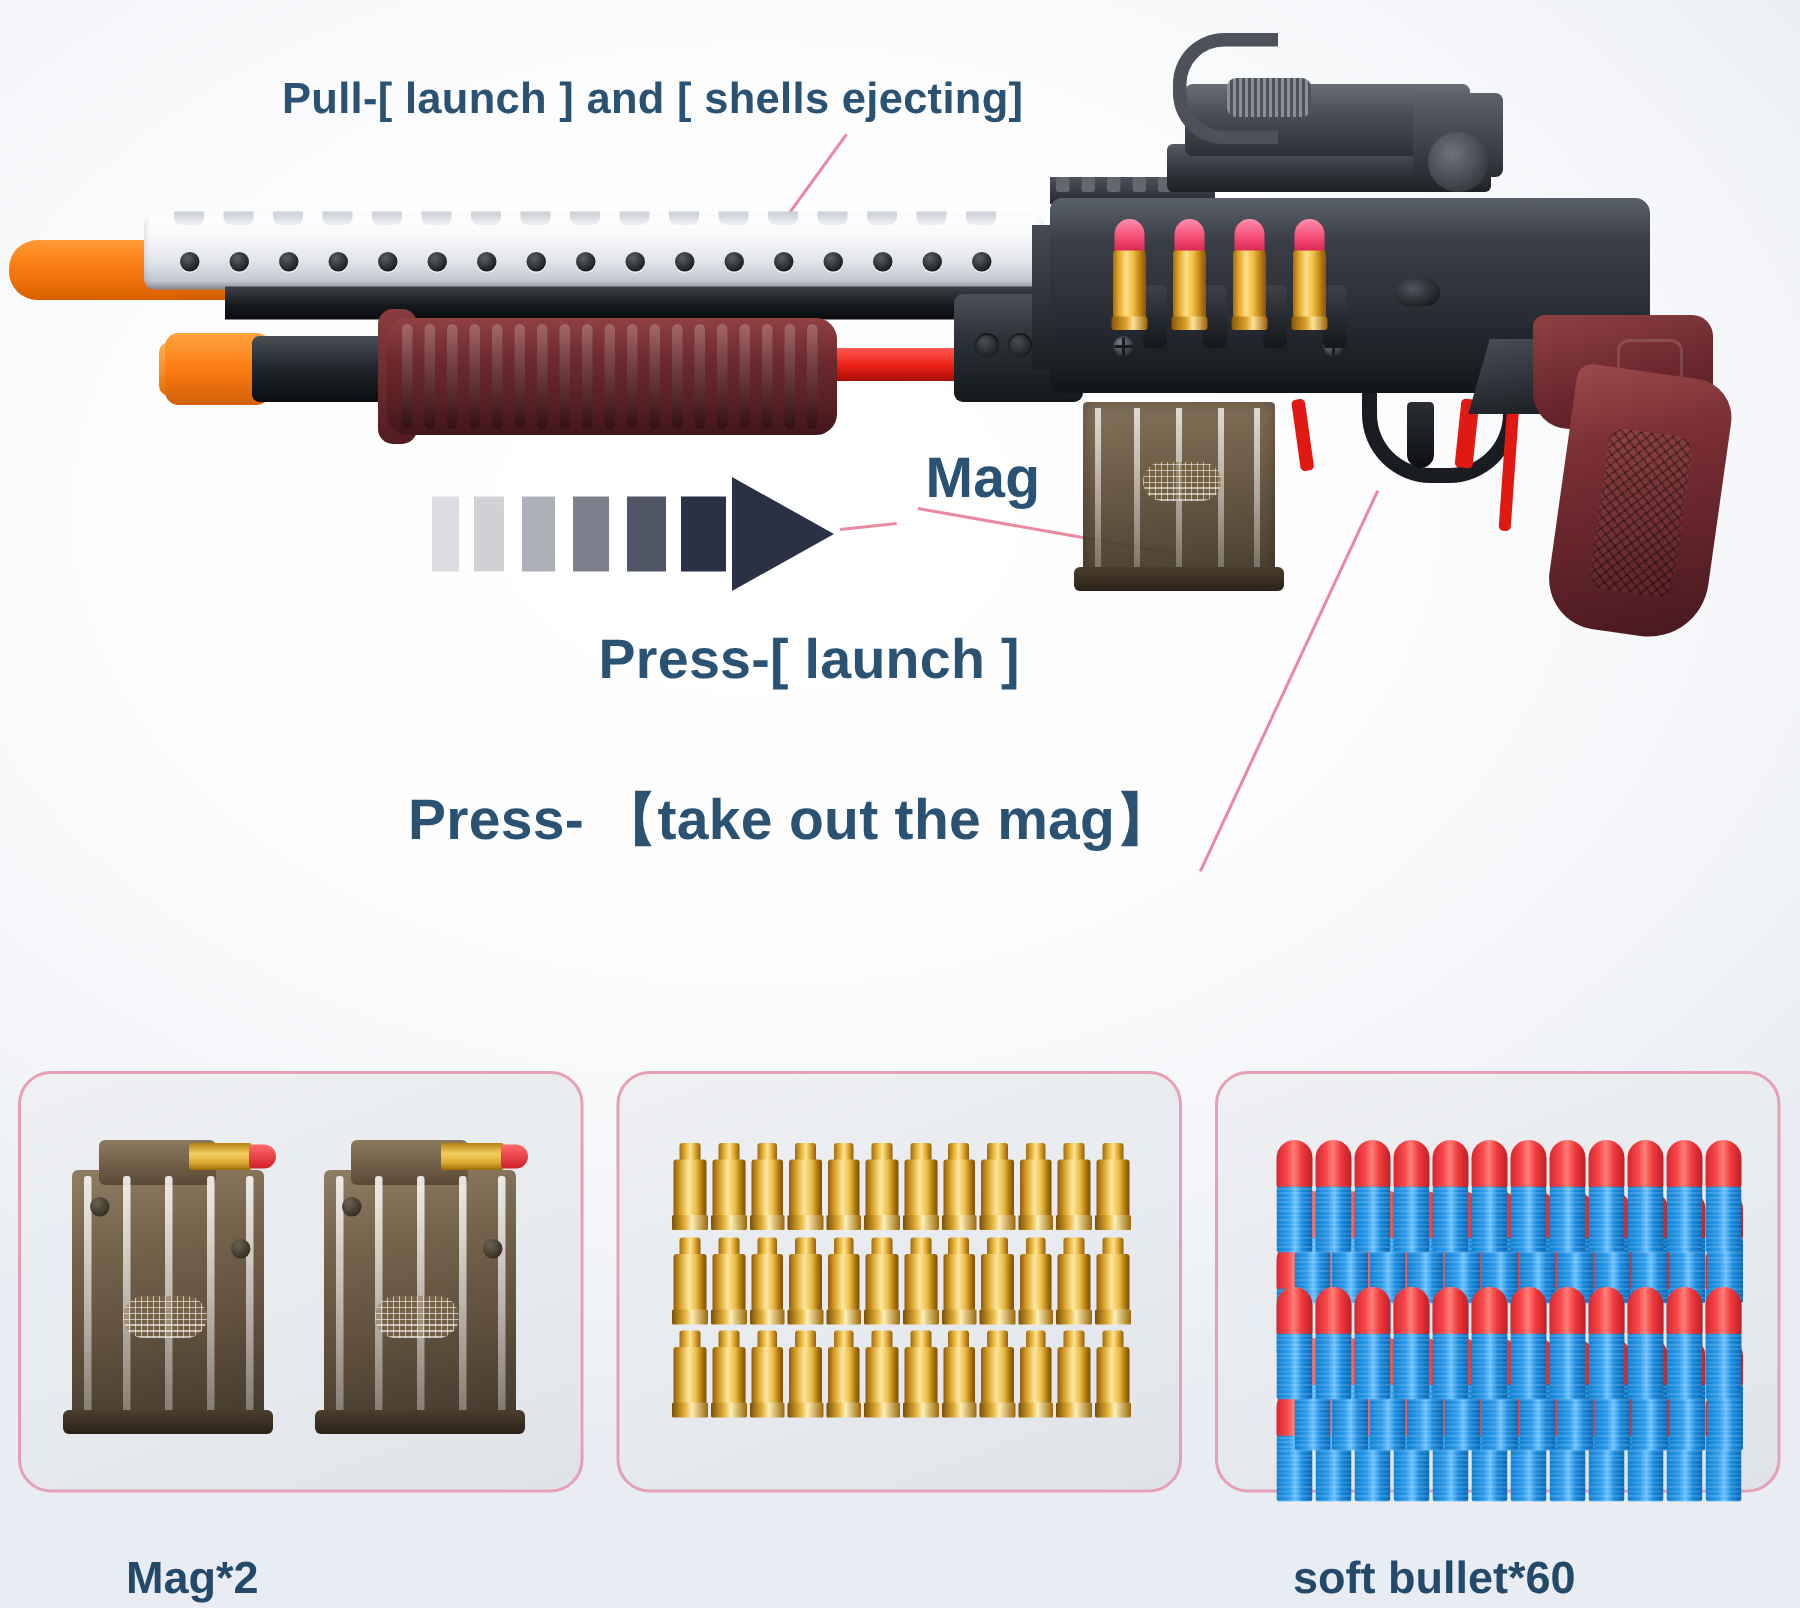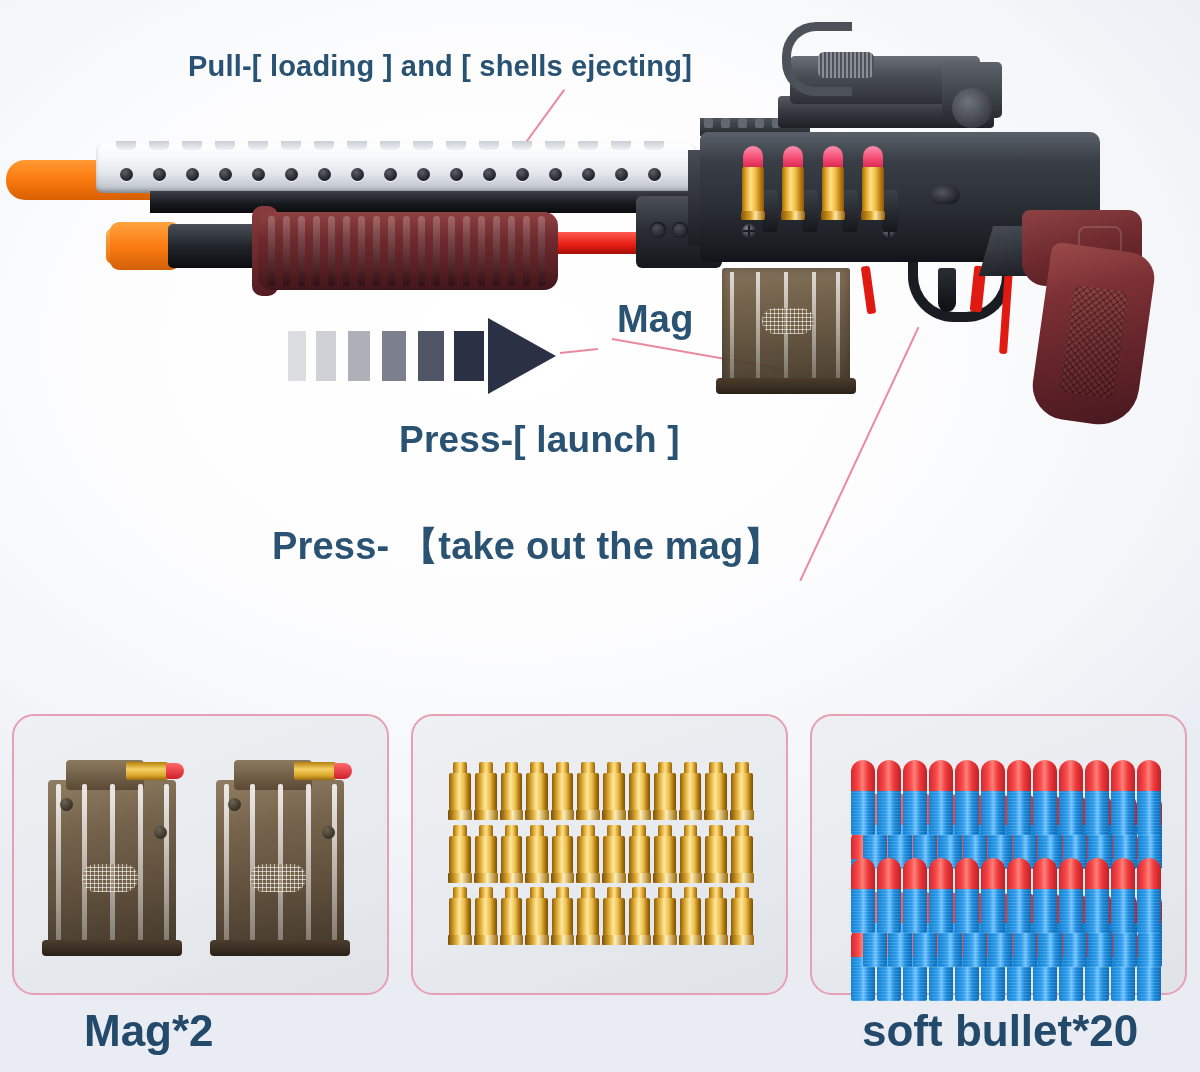--- a/index.html
+++ b/index.html
@@ -257,22 +257,22 @@
   .acc-box {
     position: absolute; top: 714px; width: 377px; height: 281px;
     border: 2px solid #e79fb4; border-radius: 22px;
     background: linear-gradient(160deg,#eef0f3 0%,#e7eaee 55%,#dfe3e8 100%);
   }
   #box-mag    { left: 12px; }
   #box-shells { left: 411px; }
   #box-darts  { left: 810px; }
 
   .acc-caption {
-    position: absolute; top: 1006px;
-    color: #244a6b; font-size: 44px; font-weight: bold; white-space: nowrap;
+    position: absolute; top: 1036px;
+    color: #244a6b; font-size: 30px; font-weight: bold; white-space: nowrap;
   }
   #cap-mag    { left: 84px; }
   #cap-shells { left: 503px; }
   #cap-darts  { left: 862px; }
 
   
   .loose-mag { position: absolute; width: 140px; height: 206px; top: 748px; }
   #loose-mag-1 { left: 42px; }
   #loose-mag-2 { left: 210px; }
   .lm-body {
@@ -357,21 +357,21 @@
 </head>
 <body>
 
 <div id="page">
 
   <div class="leader" style="left:476px; top:210px; width:150px; transform:rotate(-54deg);"></div>
   <div class="leader" style="left:612px; top:338px; width:172px; transform:rotate(10deg);"></div>
   <div class="leader" style="left:560px; top:352px; width:38px; transform:rotate(-6deg);"></div>
   <div class="leader" style="left:800px; top:580px; width:280px; transform:rotate(-65deg);"></div>
 
-  <div class="label" id="label-pull">Pull-[ loading ] and [ shells ejecting]</div>
+  <div class="label" id="label-pull">Pull-[ launch ] and [ shells ejecting]</div>
   <div class="label" id="label-mag">Mag</div>
   <div class="label" id="label-takeout">Press- 【take out the mag】</div>
   <div class="label" id="label-press">Press-[ launch ]</div>
 
   <div id="arrow">
     <div id="arrow-head"></div>
   <div class="arrow-seg" style="left: 0px; width: 18px; height: 50px; opacity: 0.16;"></div>
       <div class="arrow-seg" style="left: 28px; width: 20px; height: 50px; opacity: 0.22;"></div>
       <div class="arrow-seg" style="left: 60px; width: 22px; height: 50px; opacity: 0.38;"></div>
       <div class="arrow-seg" style="left: 94px; width: 24px; height: 50px; opacity: 0.62;"></div>
@@ -1046,15 +1046,15 @@
           <div class="shaft" style=""></div>
         </div>
         <div class="dart" style="">
           <div class="tip" style=""></div>
           <div class="shaft" style=""></div>
         </div>
       </div>
     </div>
 
   <div class="acc-caption" id="cap-mag">Mag*2</div>
-  <div class="acc-caption" id="cap-darts">soft bullet*20</div>
+  <div class="acc-caption" id="cap-darts">soft bullet*60</div>
 
 </div>
 
 </body></html>

